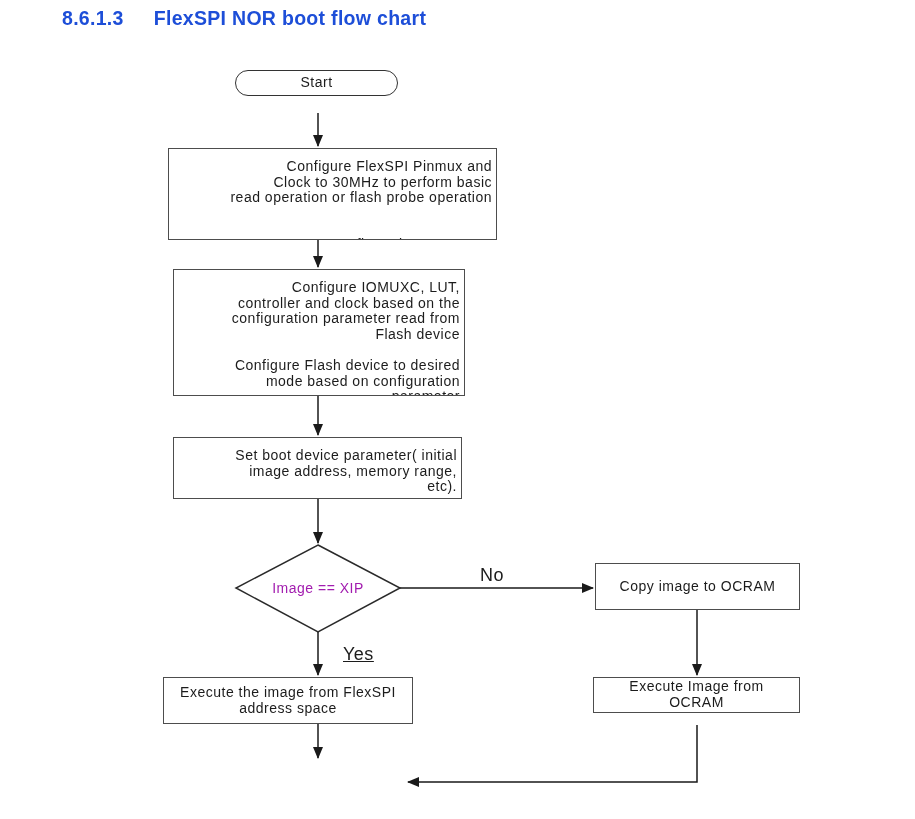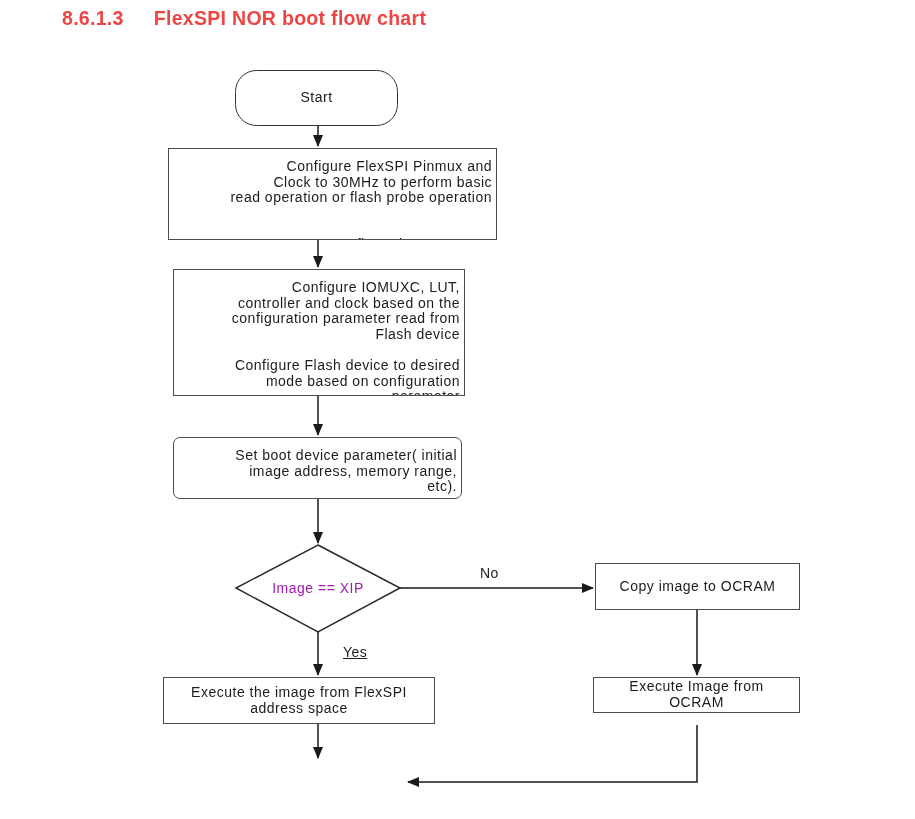--- a/index.html
+++ b/index.html
@@ -5,21 +5,21 @@
   html,body{margin:0;padding:0;background:#ffffff;}
   .page{
     position:relative;
     width:915px;height:819px;
     background:#ffffff;
     font-family:"Liberation Sans", sans-serif;
     overflow:hidden;
   }
   .title{
     position:absolute;left:62px;top:7px;
-    font-size:19.5px;font-weight:bold;color:#ef4444;
+    font-size:19.5px;font-weight:bold;color:#1d4ed8;
     letter-spacing:0.3px;white-space:nowrap;
   }
   .title .sec{display:inline-block;margin-right:30px;}
   svg.connectors{position:absolute;left:0;top:0;z-index:1;}
   .node{
     position:absolute;z-index:2;box-sizing:border-box;
     background:#ffffff;border:1.5px solid #4d4d4d;
     font-size:14px;line-height:15.6px;color:#1c1c1c;
     letter-spacing:0.5px;overflow:hidden;
   }
@@ -34,21 +34,21 @@
     border-radius:21.5px;border:1.6px solid #333;
     display:flex;align-items:center;justify-content:center;
   }
   .diamond-label{
     position:absolute;z-index:2;background:transparent;border:none;
     display:flex;align-items:center;justify-content:center;
     font-size:14px;color:#a21caf;letter-spacing:0.5px;
   }
   .edge-label{
     position:absolute;z-index:2;
-    font-size:14px;color:#1c1c1c;letter-spacing:0.5px;
+    font-size:18px;color:#1c1c1c;letter-spacing:0.5px;
     background:#ffffff;padding:0 2px;
   }
 </style>
 </head>
 <body>
 
 <div class="page">
 
   <div class="title">
     <span class="sec">8.6.1.3</span><span>FlexSPI NOR boot flow chart</span>
@@ -67,52 +67,52 @@
       <path d="M318,499 L318,543" marker-end="url(#arrow)"></path>
       <path d="M400,588 L593,588" marker-end="url(#arrow)"></path>
       <path d="M318,632 L318,675" marker-end="url(#arrow)"></path>
       <path d="M697,610 L697,675" marker-end="url(#arrow)"></path>
       <path d="M318,724 L318,758" marker-end="url(#arrow)"></path>
       <path d="M697,725 L697,782 L408,782" marker-end="url(#arrow)"></path>
     </g>
     <polygon points="318,545 400,588 318,632 236,588" fill="#ffffff" stroke="#2a2a2a" stroke-width="1.5"></polygon>
   </svg>
 
-  <div class="node terminator" style="left:235px;top:70px;width:163px;height:56px;">
+  <div class="node terminator" style="left:235px;top:70px;width:163px;height:26px;">
     <span>Start</span>
   </div>
 
   <div class="node process-left" style="left:168px;top:148px;width:329px;height:92px;">Configure FlexSPI Pinmux and
 Clock to 30MHz to perform basic
 read operation or flash probe operation
 
 
 Get Configuration parameter</div>
 
   <div class="node process-left" style="left:173px;top:269px;width:292px;height:127px;">Configure IOMUXC, LUT,
 controller and clock based on the
 configuration parameter read from
 Flash device
 
 Configure Flash device to desired
 mode based on configuration
 parameter</div>
 
-  <div class="node process-left" style="left:173px;top:437px;width:289px;height:62px;border-radius:7px;">Set boot device parameter( initial
+  <div class="node process-left" style="left:173px;top:437px;width:289px;height:62px;">Set boot device parameter( initial
 image address, memory range,
 etc).</div>
 
   <div class="diamond-label" style="left:238px;top:579px;width:160px;height:18px;">Image == XIP</div>
 
   <div class="edge-label" style="left:478px;top:565px;">No</div>
 
   <div class="edge-label" style="left:341px;top:644px;text-decoration:underline;">Yes</div>
 
   <div class="node process-center" style="left:595px;top:563px;width:205px;height:47px;">Copy image to OCRAM</div>
 
-  <div class="node process-center" style="left:163px;top:677px;width:272px;height:47px;">Execute the image from FlexSPI
+  <div class="node process-center" style="left:163px;top:677px;width:250px;height:47px;">Execute the image from FlexSPI
 address space</div>
 
   <div class="node process-center" style="left:593px;top:677px;width:207px;height:36px;">Execute Image from
 OCRAM</div>
 
 
 </div>
 
 </body></html>

